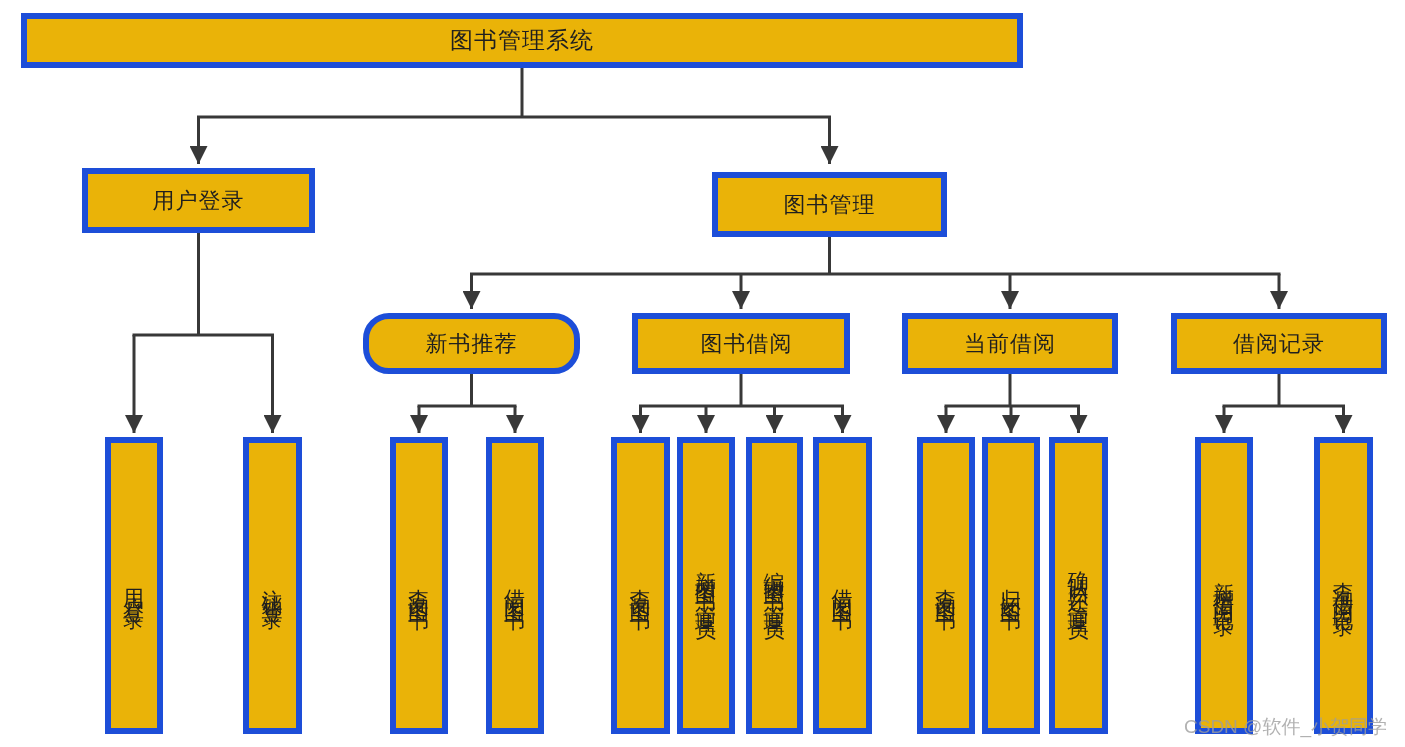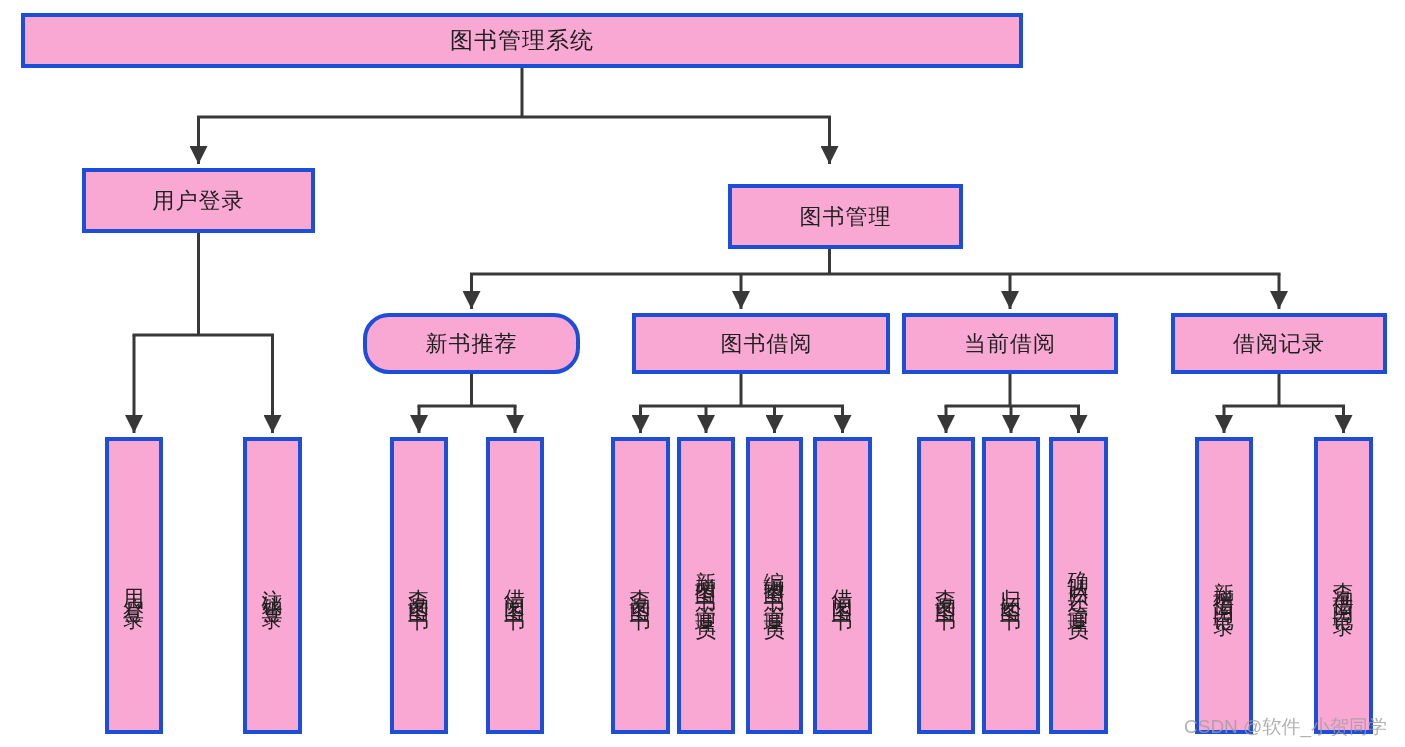--- a/index.html
+++ b/index.html
@@ -17,22 +17,22 @@
   }
   #wires {
     position: absolute;
     left: 0; top: 0;
     width: 1405px; height: 747px;
     z-index: 1;
   }
   .node {
     position: absolute;
     box-sizing: border-box;
-    border: 4px solid #1d4ed8;
-    background: #f9a8d4;
+    border: 6px solid #1d4ed8;
+    background: #eab308;
     display: flex;
     align-items: center;
     justify-content: center;
     color: #1f1f1f;
     z-index: 2;
   }
   .node.h {
     font-size: 22px;
     letter-spacing: 1px;
     white-space: nowrap;
@@ -46,25 +46,25 @@
     writing-mode: vertical-rl;
     text-orientation: mixed;
     letter-spacing: 7px;
     line-height: 1;
     white-space: nowrap;
   }
   
   #root { left: 21px; top: 13px; width: 1002px; height: 55px; font-size: 23px; }
   
   #l2-user { left: 82px;  top: 168px; width: 233px; height: 65px; }
-  #l2-book { left: 712px; top: 184px; width: 235px; height: 65px; margin-left: 16px; }
+  #l2-book { left: 712px; top: 172px; width: 235px; height: 65px; }
   
   .l3 { top: 313px; height: 61px; }
   #l3-new     { left: 363px;  width: 217px; border-radius: 26px; }
-  #l3-borrow  { left: 632px;  width: 258px; padding-left: 11px; }
+  #l3-borrow  { left: 632px;  width: 218px; padding-left: 11px; }
   #l3-current { left: 902px;  width: 216px; }
   #l3-record  { left: 1171px; width: 216px; }
   
   #ul-0 { left: 105px;  width: 58px; }
   #ul-1 { left: 243px;  width: 59px; }
   #nb-0 { left: 390px;  width: 58px; }
   #nb-1 { left: 486px;  width: 58px; }
   #bb-0 { left: 611px;  width: 59px; }
   #bb-1 { left: 677px;  width: 58px; }
   #bb-2 { left: 746px;  width: 57px; }

